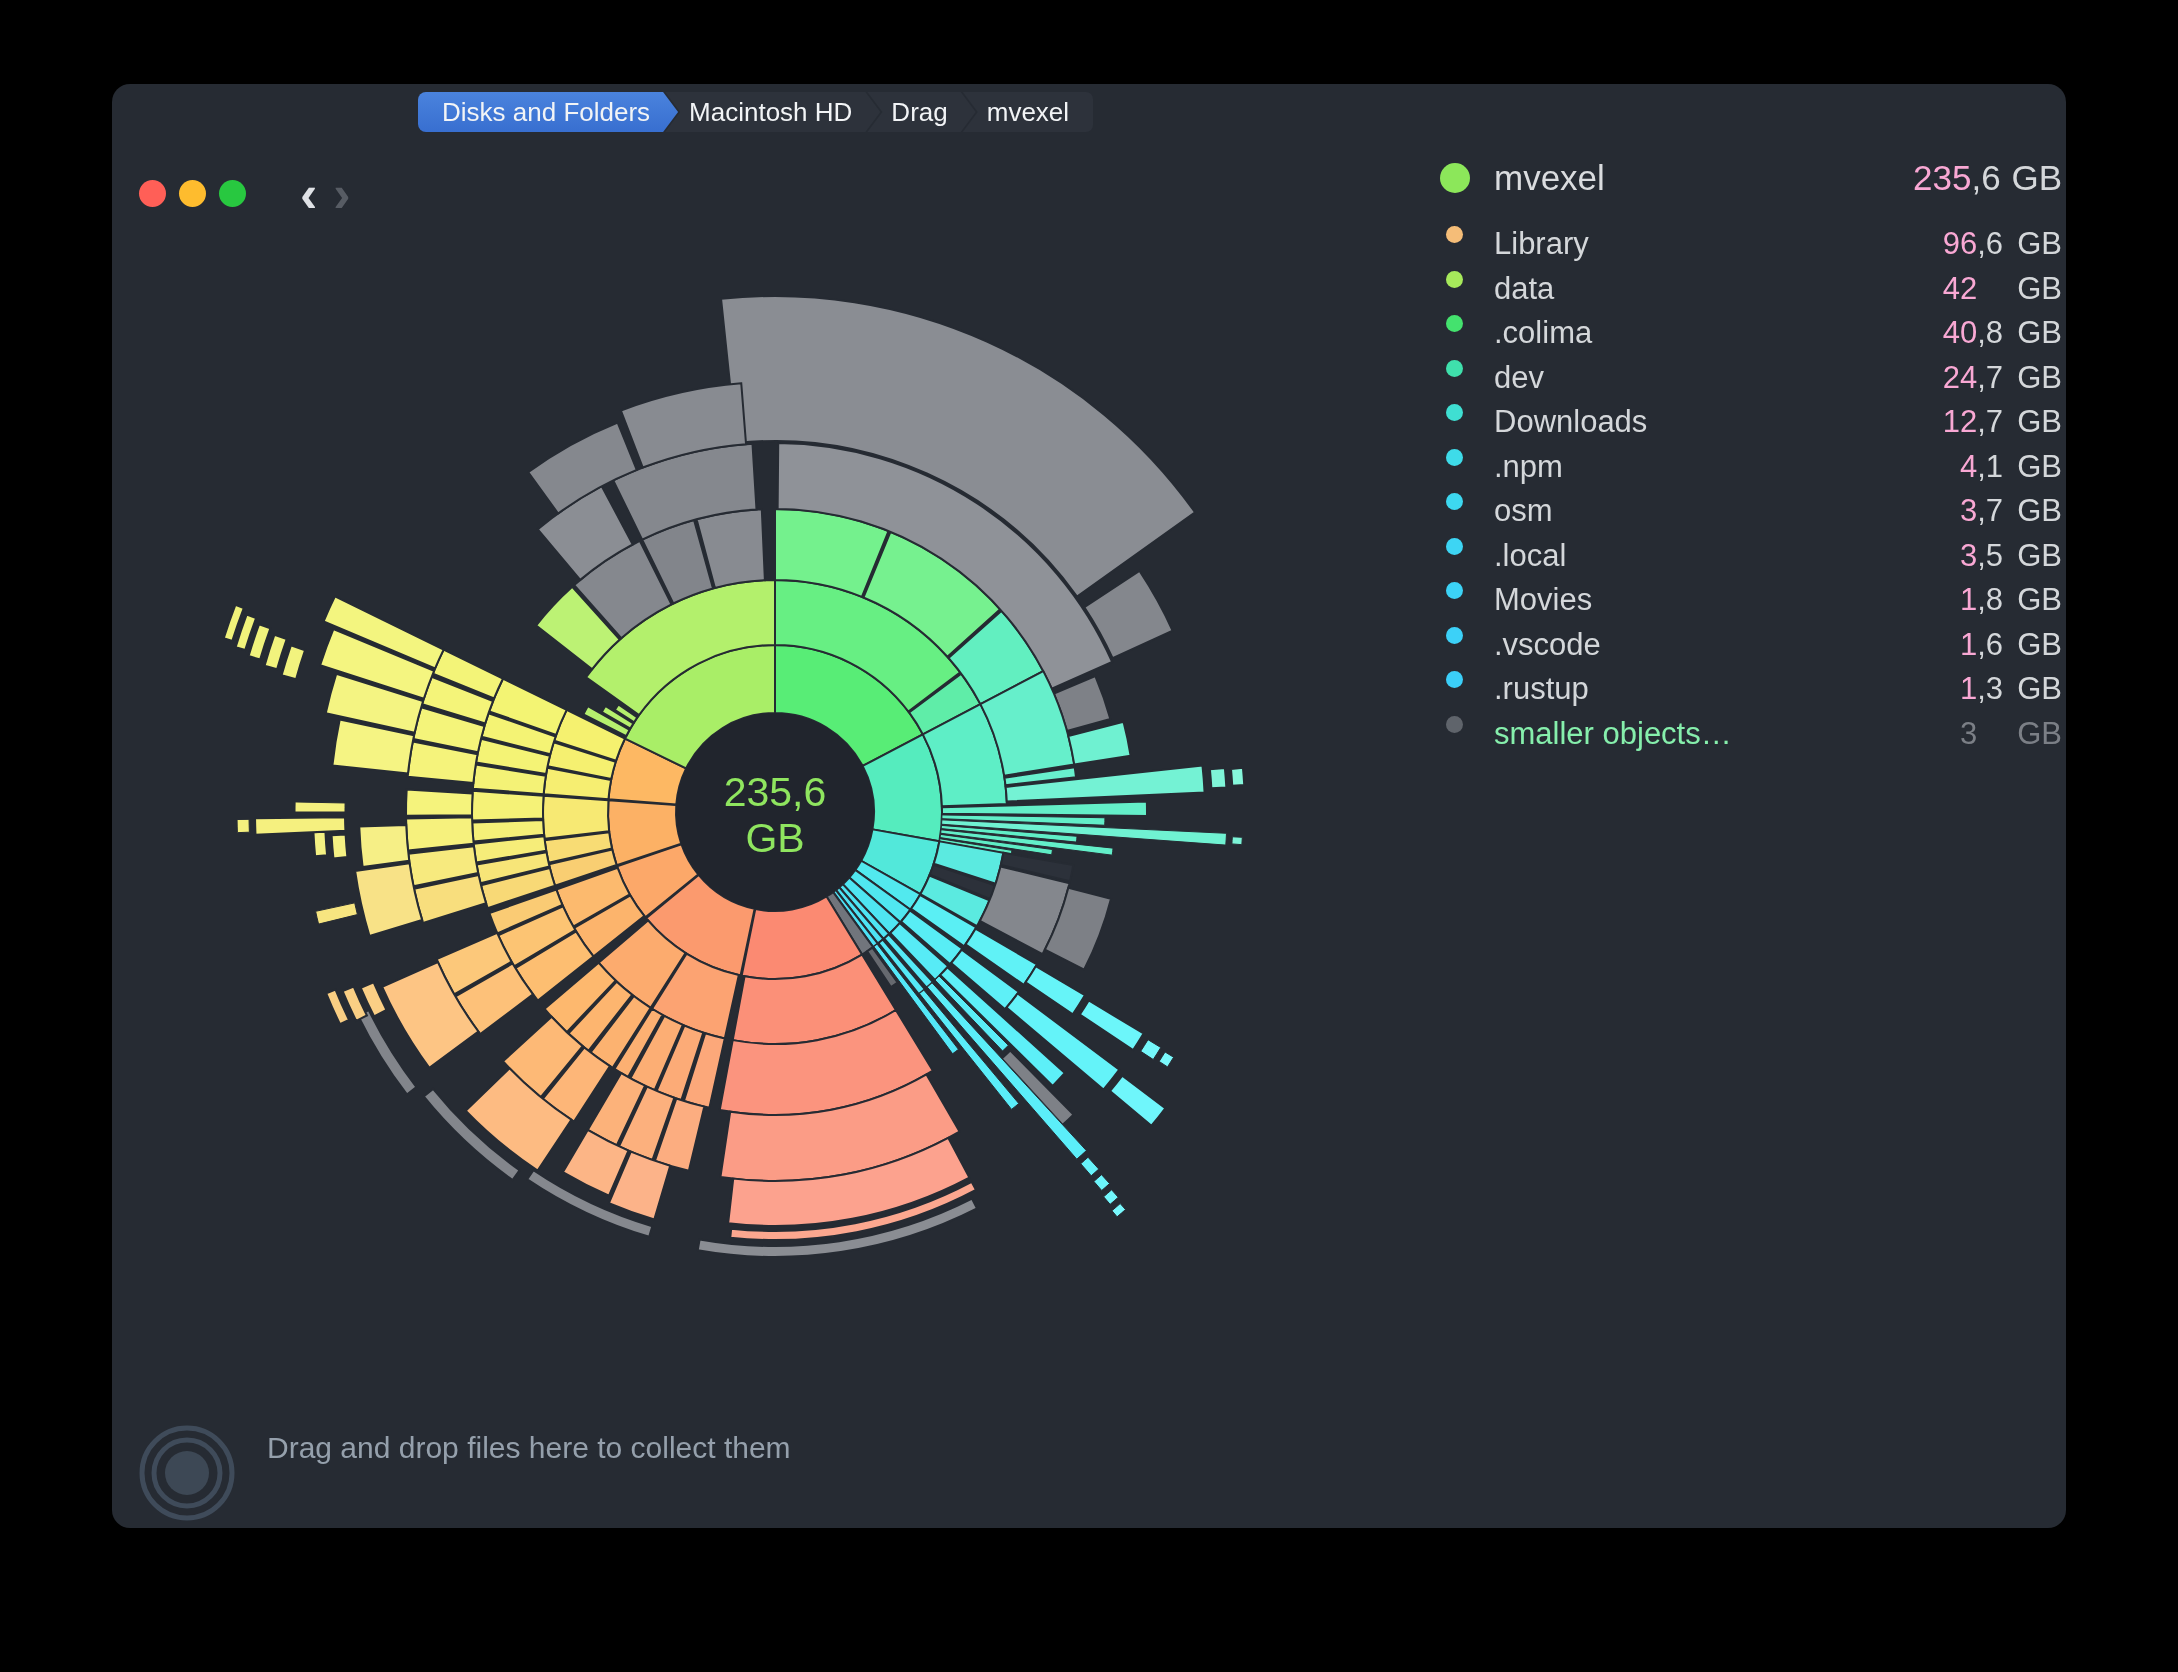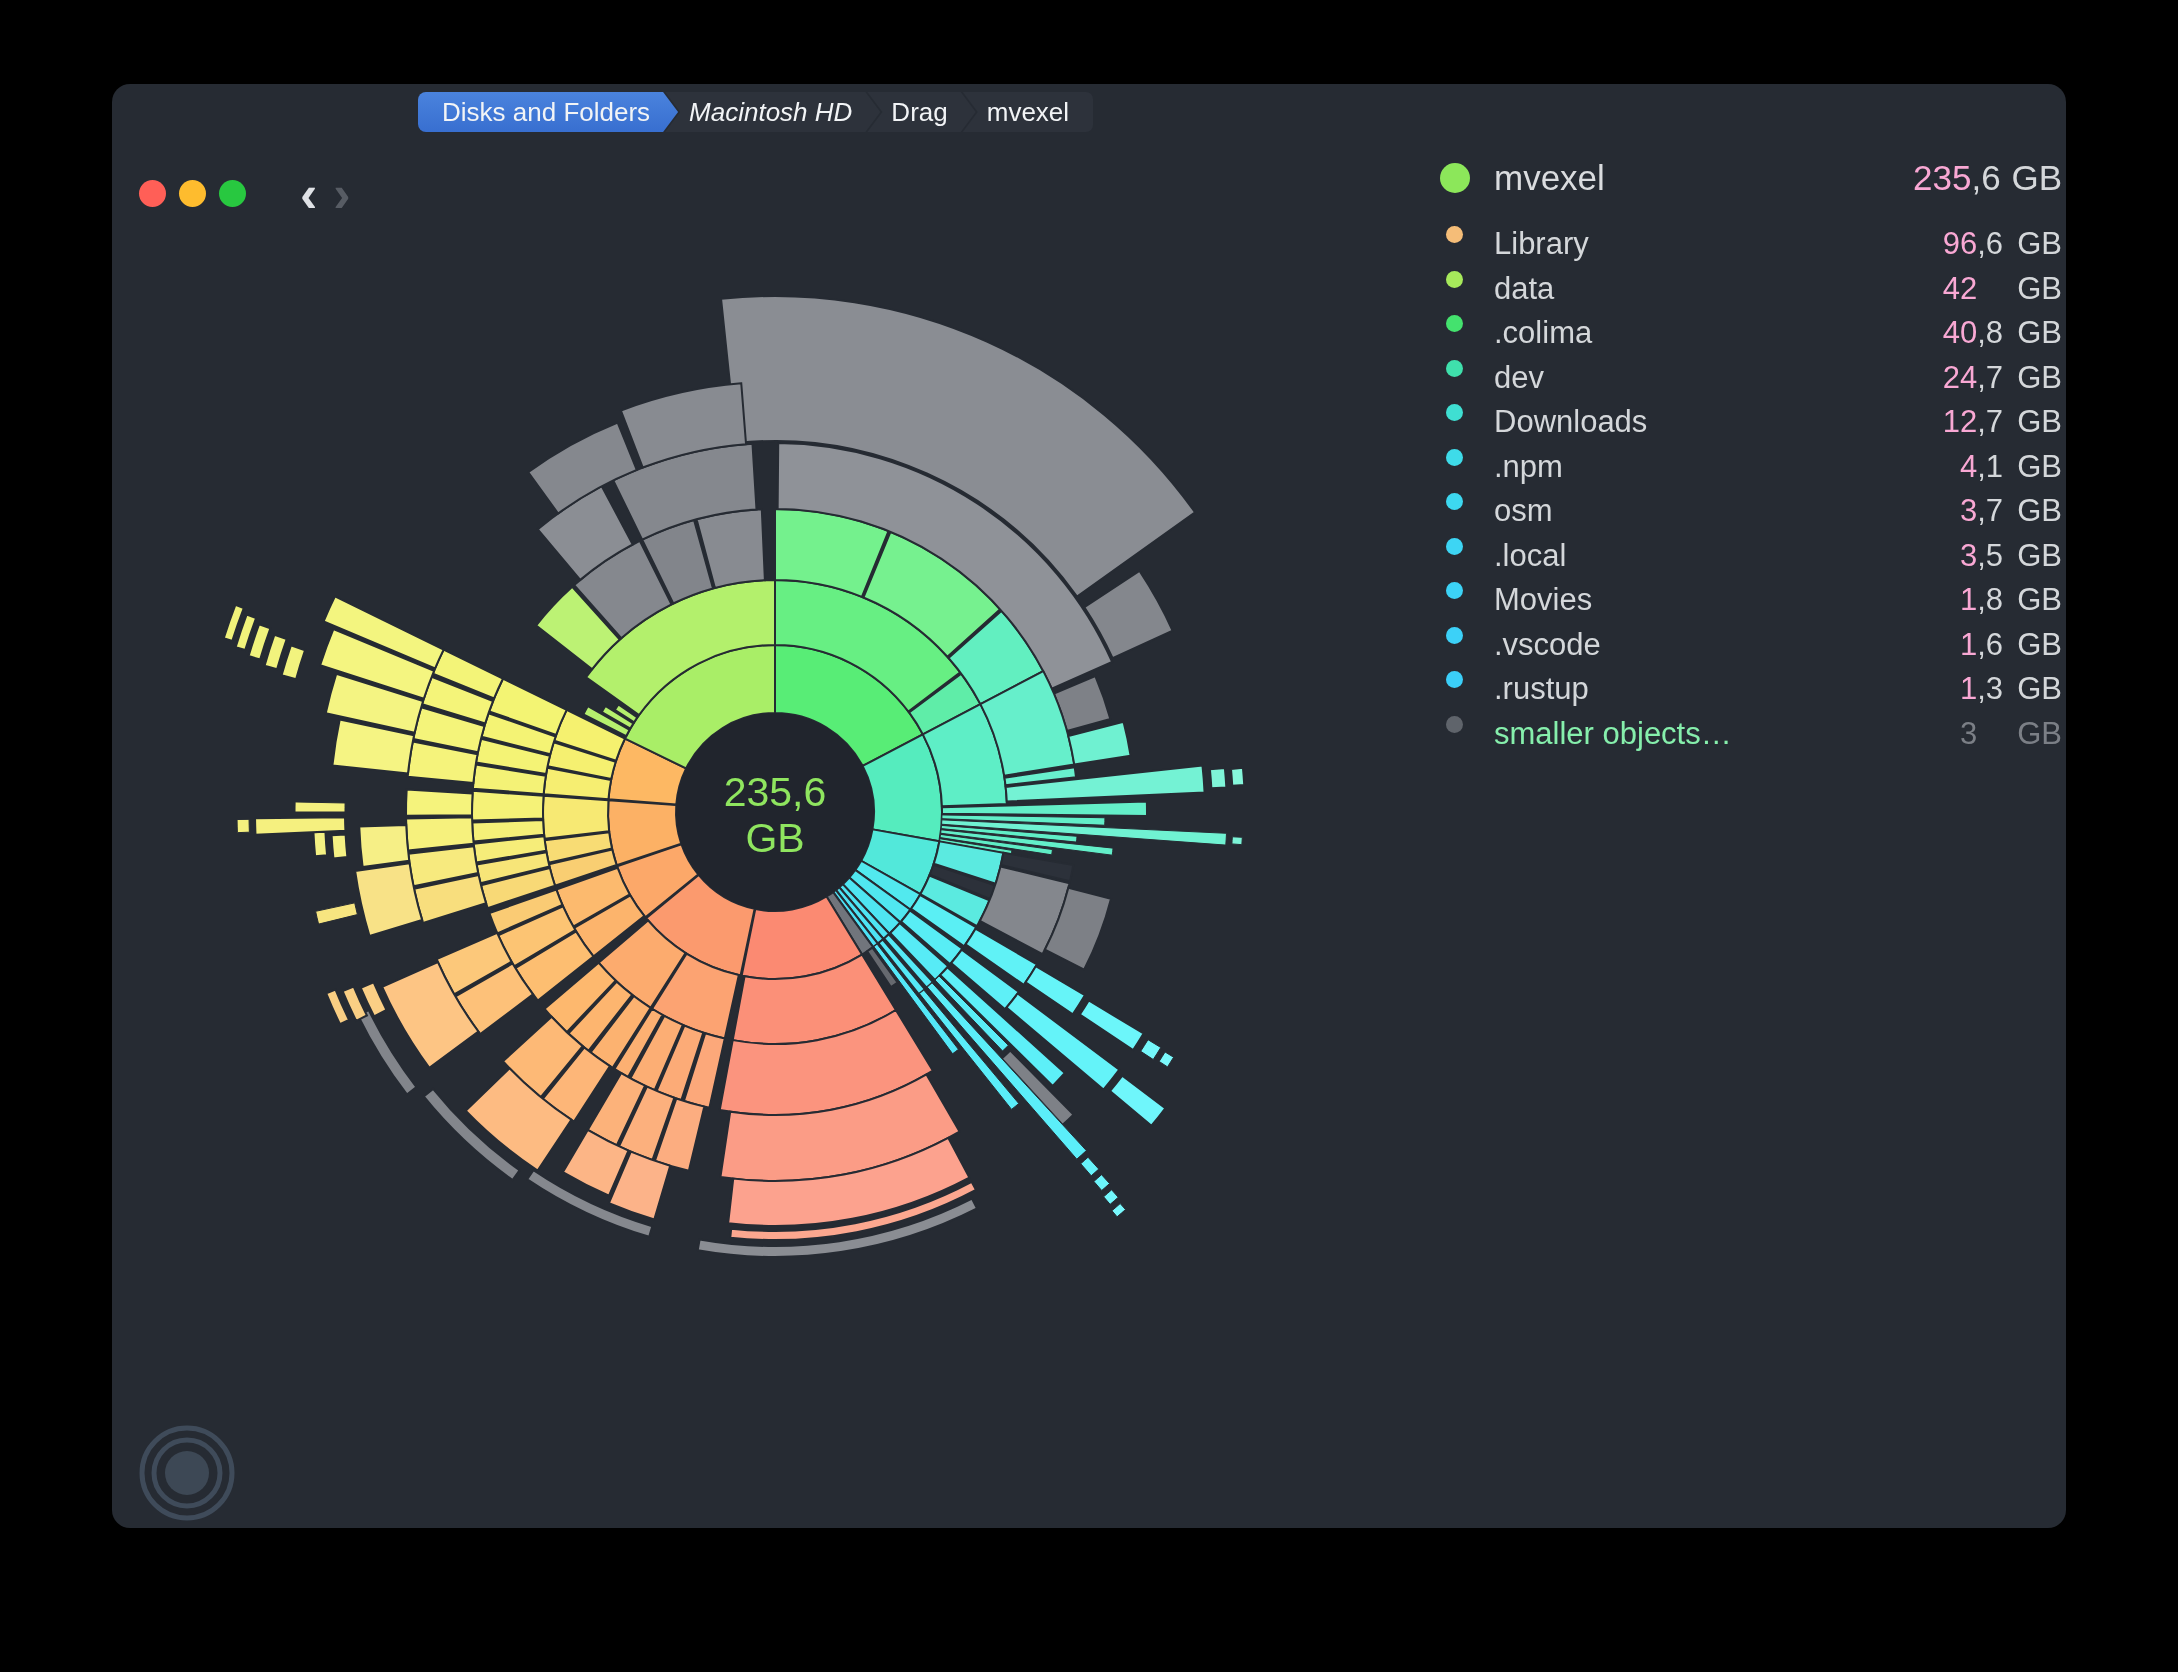--- a/index.html
+++ b/index.html
@@ -225,21 +225,21 @@
         <span class="tl" id="tl-close" style="background: rgb(255, 95, 87);"></span>
         <span class="tl" id="tl-min" style="background: rgb(254, 188, 46);"></span>
         <span class="tl" id="tl-zoom" style="background: rgb(40, 200, 64);"></span>
       </div>
       <div class="nav">
         <span class="back">‹</span>
         <span class="fwd">›</span>
       </div>
       <div class="crumbs" id="crumbs">
           <div class="tab first" style="z-index: 4;">Disks and Folders</div>
-          <div class="tab" style="z-index: 3; font-style: italic;">Macintosh HD</div>
+          <div class="tab" style="z-index: 3;">Macintosh HD</div>
           <div class="tab" style="z-index: 2;">Drag</div>
           <div class="tab last" style="z-index: 1;">mvexel</div>
         </div>
     </div>
 
     <div class="legend">
       <div class="lg-header">
         <span class="dot" id="hdr-dot" style="background: rgb(140, 231, 90);"></span>
         <span class="lbl">mvexel</span>
         <span class="val">
@@ -369,15 +369,16 @@
     </span>
   </div>
 </div>
     </div>
 
     <svg class="drop-icon" width="120" height="120" viewBox="0 0 120 120">
       <circle cx="60" cy="60" r="45" fill="none" stroke="#3F4B5A" stroke-width="5"></circle>
       <circle cx="60" cy="60" r="33" fill="none" stroke="#3F4B5A" stroke-width="5"></circle>
       <circle cx="60" cy="60" r="22" fill="#3D4855"></circle>
     </svg>
+    <div class="drop-hint">Drag and drop files here to collect them</div>
 
   </div>
 </div>
 
 </body></html>

